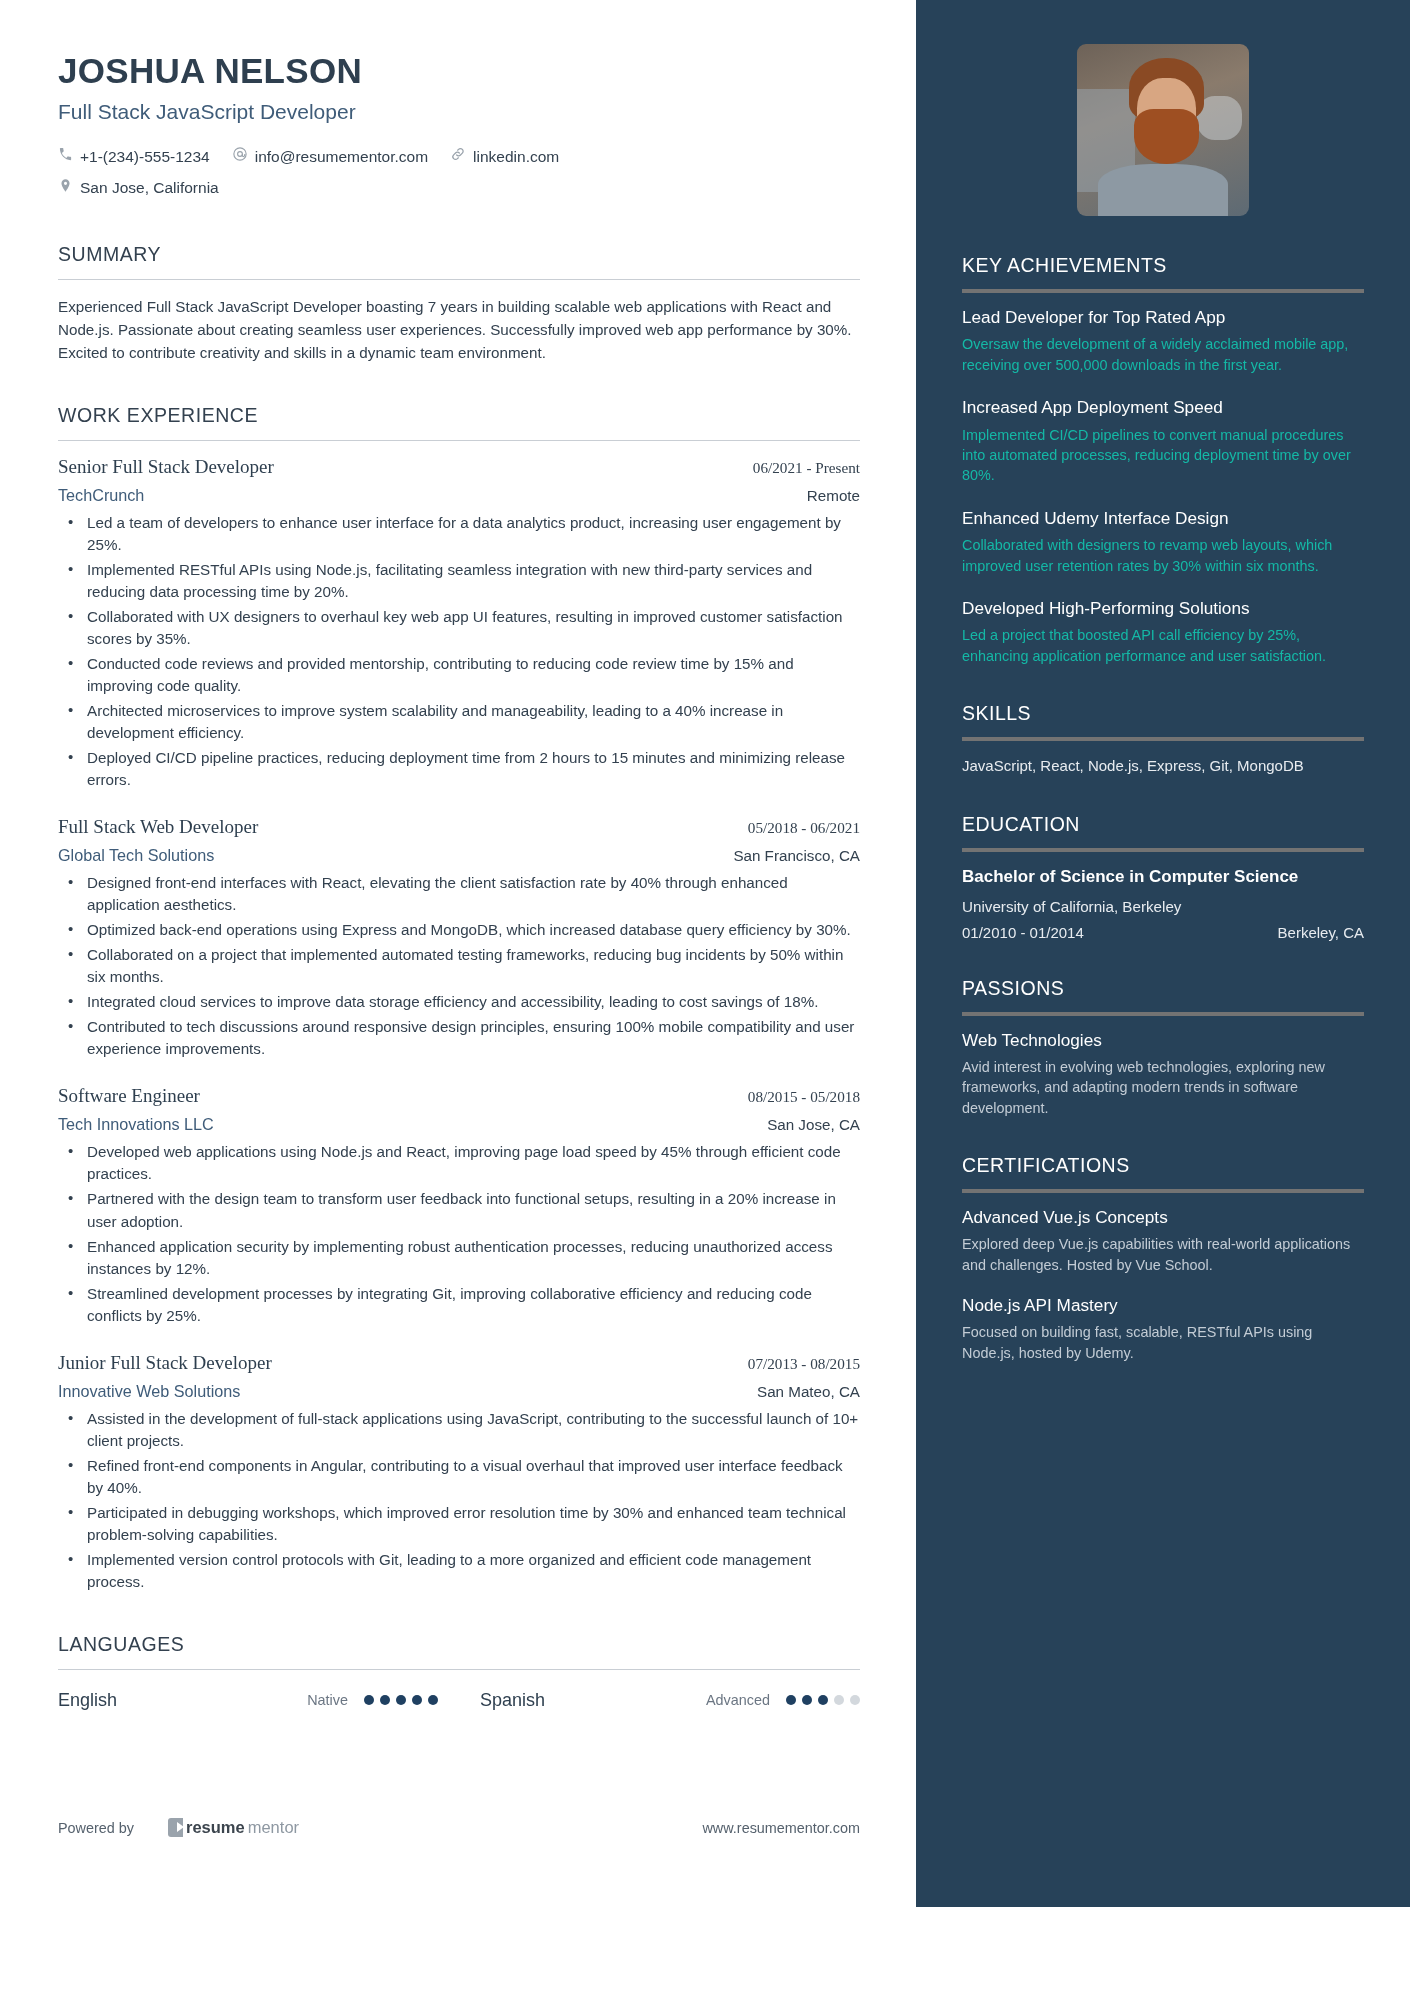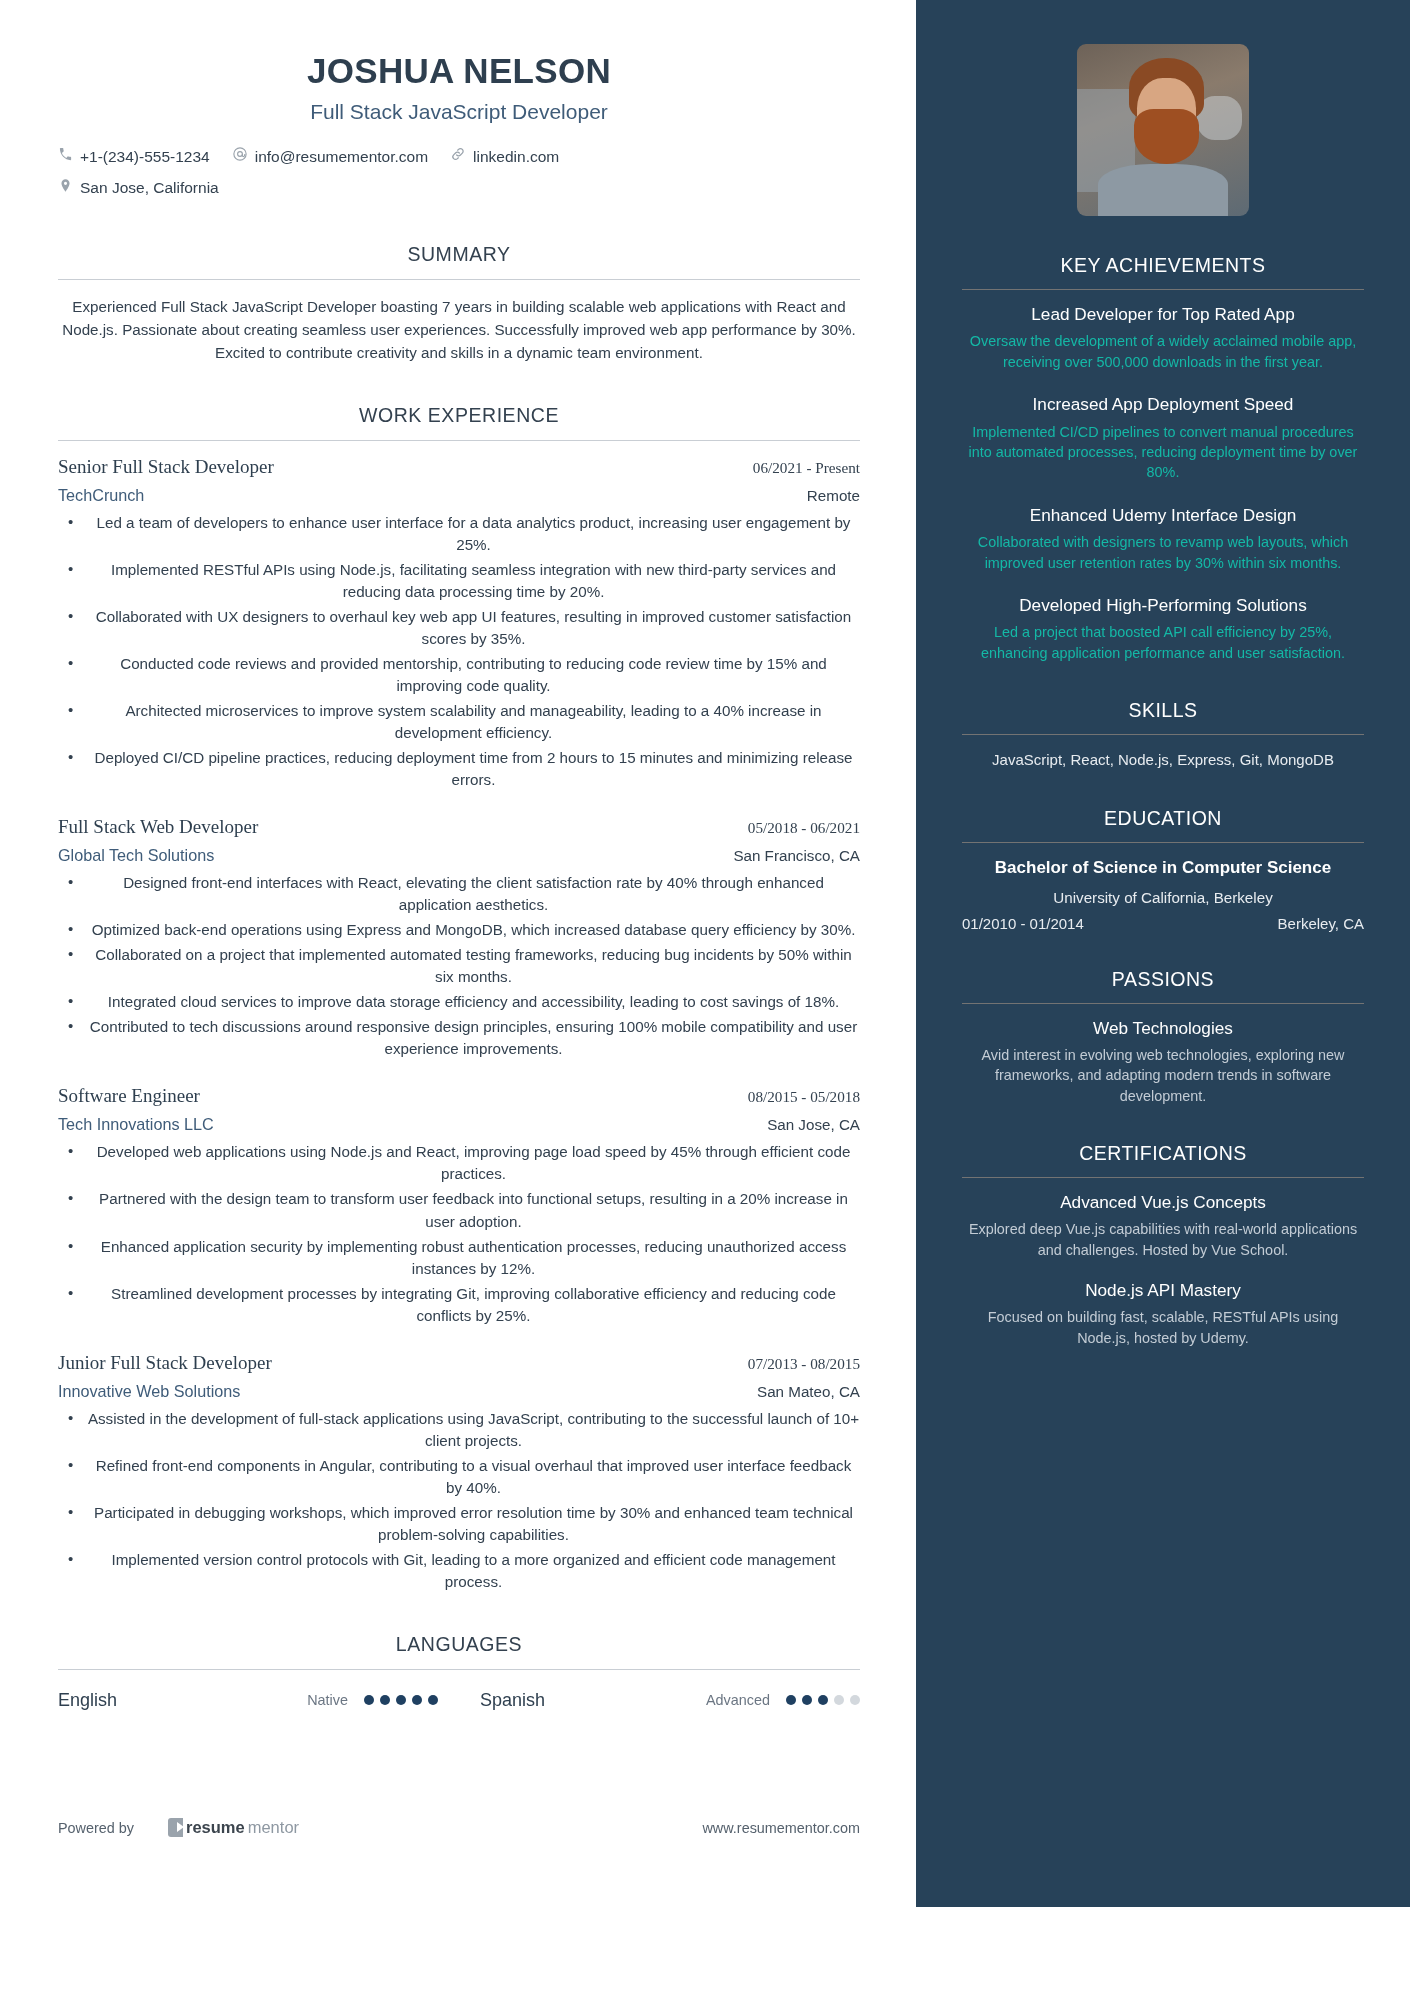--- a/index.html
+++ b/index.html
@@ -1,21 +1,21 @@
 <!DOCTYPE html>
 <html><head>
 <meta charset="utf-8">
 <style>
   * { box-sizing: border-box; margin: 0; padding: 0; }
   html, body {
     width: 1410px; height: 1995px;
     font-family: "Liberation Sans", sans-serif;
     background: #ffffff;
   }
-  .page { position: relative; width: 1410px; height: 1907px; display: flex; background:#fff;text-align:center; }
+  .page { position: relative; width: 1410px; height: 1907px; display: flex; background:#fff; }
 
   
   .main { width: 916px; padding: 52px 56px 0 58px; position: relative; }
 
   .name {
     font-size: 35px; font-weight: 700; letter-spacing: .3px;
     color: #2e3f4f; line-height: 1.1; margin-bottom: 9px;
   }
   .headline { font-size: 21px; color: #3f5c79; font-weight: 400; margin-bottom: 17px; }
 
@@ -99,21 +99,21 @@
   .photo .bg-l { position:absolute; left:0; top:26%; width:34%; height:60%; background:#98a3ac; opacity:.55; }
   .photo .bg-r { position:absolute; right:4%; top:30%; width:26%; height:26%; background:#cfd6da; opacity:.5; border-radius:40%; }
   .photo .hair { position:absolute; left:30%; top:8%; width:44%; height:36%; background:#8a4a24; border-radius:48% 48% 26% 26%; }
   .photo .face { position:absolute; left:35%; top:20%; width:34%; height:40%; background:#d8a682; border-radius:44%; }
   .photo .beard { position:absolute; left:33%; top:38%; width:38%; height:32%; background:#9e4f22; border-radius:30% 30% 50% 50%; }
   .photo .shirt { position:absolute; left:12%; bottom:0; width:76%; height:30%; background:#8d99a3; border-radius:40% 40% 0 0; }
 
   .side-section { margin-bottom: 36px; }
   .side-title {
     font-size: 19.5px; letter-spacing: .5px; font-weight: 400; color: #ffffff;
-    padding-bottom: 12px; border-bottom: 1px solid #737373;
+    padding-bottom: 12px; border-bottom: 4px solid #737373;
   }
   .side-body { padding-top: 14px; }
   .ach { margin-bottom: 22px; }
   .ach:last-child { margin-bottom: 0; }
   .ach-title { font-size: 17.2px; color: #ffffff; margin-bottom: 6px; line-height: 1.24; }
   .ach-desc { font-size: 14.4px; line-height: 1.42; color: #14b8a6; }
   .skills-text { font-size: 15px; line-height: 1.45; color: #e8ecf0; }
 
   .edu { margin-bottom: 20px; }
   .edu:last-child { margin-bottom: 0; }

